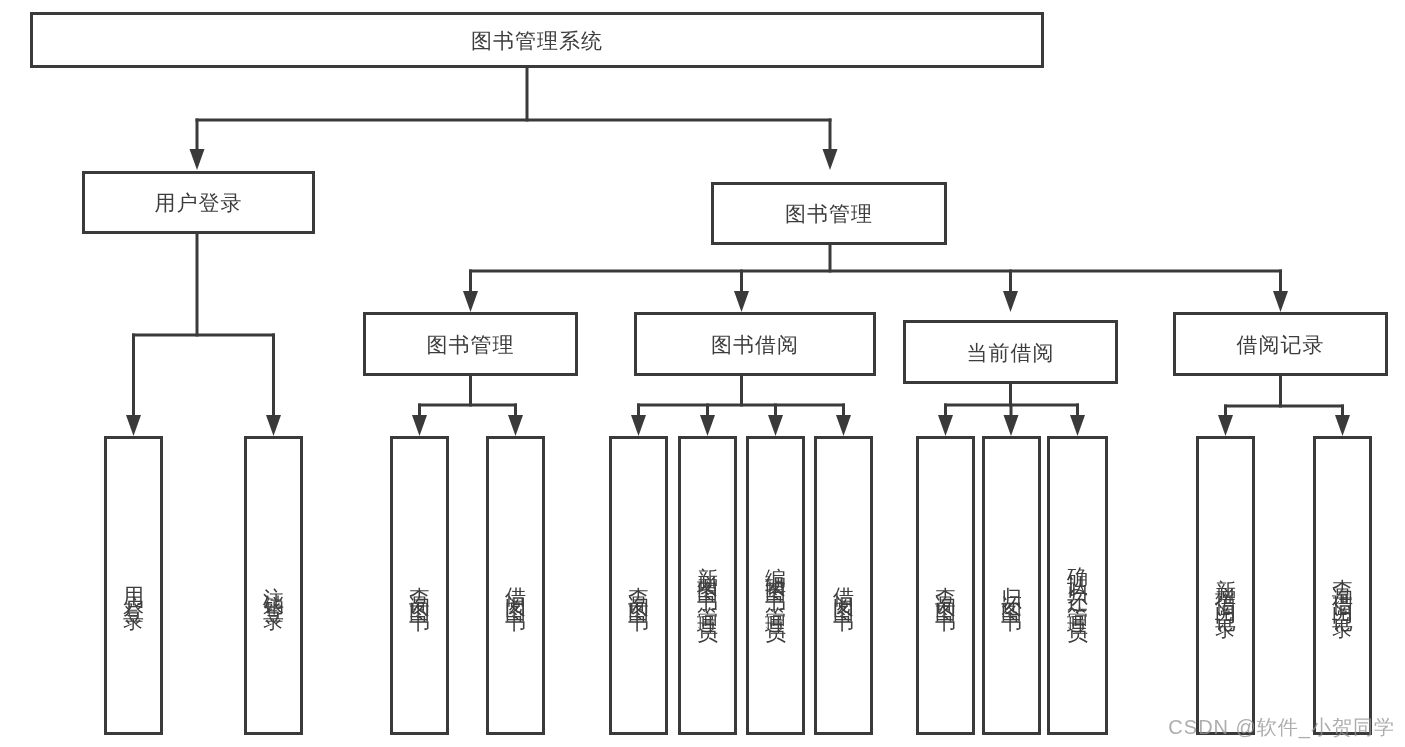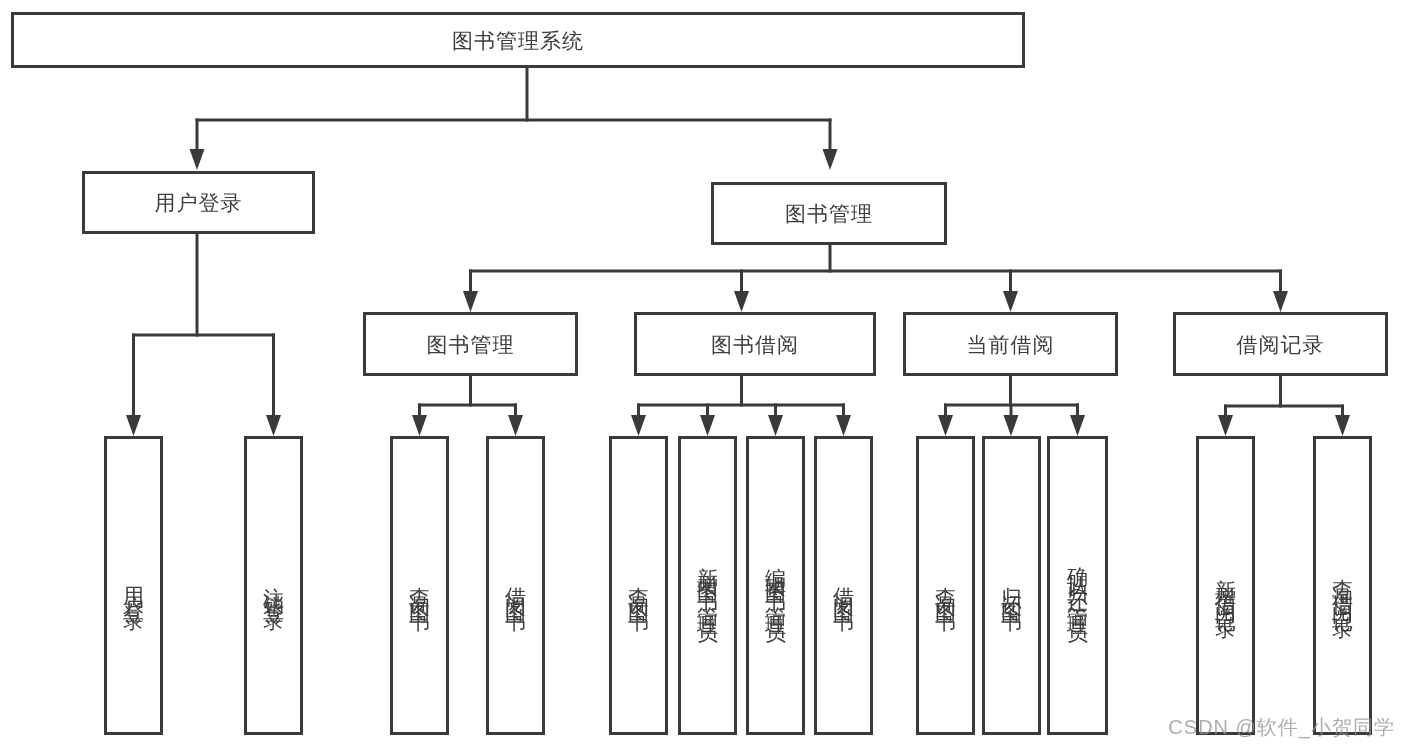--- a/index.html
+++ b/index.html
@@ -40,28 +40,28 @@
   .vbox {
     writing-mode: vertical-rl;
     text-orientation: mixed;
     letter-spacing: 8px;
     white-space: nowrap;
     top: 436px;
     height: 299px;
     width: 59px;
   }
   
-  #n-root            { left: 11px;   top: 12px;  width: 1014px; height: 56px; }
+  #n-root            { left: 30px;   top: 12px;  width: 1014px; height: 56px; }
   
   #n-user-login      { left: 82px;   top: 171px; width: 233px;  height: 63px; }
   #n-book-mgmt       { left: 711px;  top: 171px; width: 236px;  height: 63px; margin-top: 11px; }
   
   #n-new-book-rec    { left: 363px;  top: 312px; width: 215px;  height: 64px; }
   #n-book-borrow     { left: 634px;  top: 312px; width: 242px;  height: 64px; }
-  #n-current-borrow  { left: 903px;  top: 312px; width: 215px;  height: 64px; }
+  #n-current-borrow  { left: 903px;  top: 320px; width: 215px;  height: 64px; }
   #n-borrow-records  { left: 1173px; top: 312px; width: 215px;  height: 64px; }
   
   #n-leaf-user-login { left: 104px;  }
   #n-leaf-logout     { left: 244px;  }
   #n-leaf-nbr-query  { left: 390px;  }
   #n-leaf-nbr-borrow { left: 486px;  }
   #n-leaf-bb-query   { left: 609px;  }
   #n-leaf-bb-add     { left: 678px;  }
   #n-leaf-bb-edit    { left: 746px;  }
   #n-leaf-bb-borrow  { left: 814px;  }

